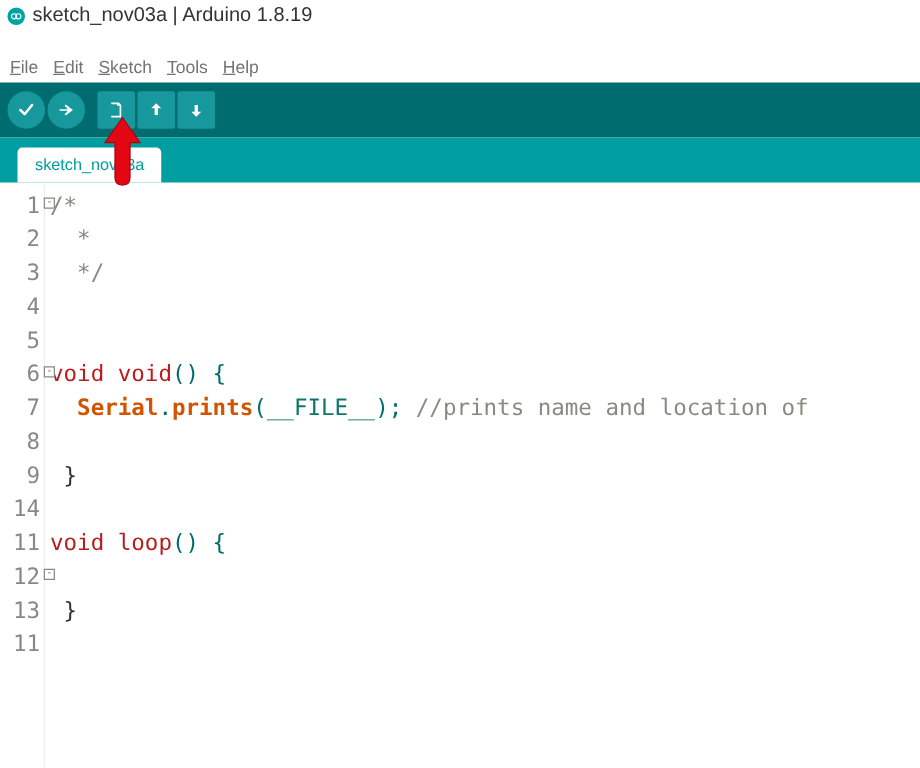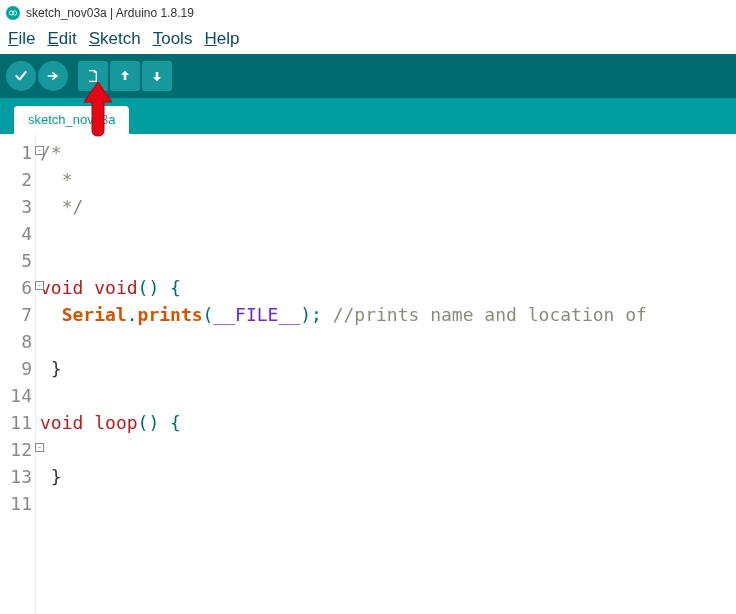--- a/index.html
+++ b/index.html
@@ -3,25 +3,25 @@
   <meta charset="utf-8">
   <style>
     * { box-sizing: border-box; margin: 0; padding: 0; }
     html, body { width: 736px; height: 614px; overflow: hidden; }
     body { font-family: "Segoe UI", Arial, sans-serif; background: #fff; color: #333; }
 
     
     .titlebar { display: flex; align-items: center; height: 26px; padding: 0 6px; background: #fff; }
     .app-icon { width: 14px; height: 14px; border-radius: 50%; background: #00a3a3; display: inline-flex; align-items: center; justify-content: center; margin-right: 6px; }
     .app-icon svg { width: 10px; height: 10px; }
-    .titlebar .title { font-size: 12px; color: #333; }
+    .titlebar .title { font-size: 16px; color: #333; }
 
     
     .menubar { display: flex; gap: 4px; padding: 2px 4px 4px; background: #fff; }
-    .menuitem { font-size: 17px; color: #0c4a6e; padding: 1px 4px; cursor: default; }
+    .menuitem { font-size: 14px; color: #737373; padding: 1px 4px; cursor: default; margin-top: 16px; }
     .menuitem .ul { text-decoration: underline; }
 
     
     .toolbar { height: 44px; background: #006c70; display: flex; align-items: center; padding: 0 6px; gap: 4px; }
     .tool-group { display: flex; align-items: center; gap: 2px; }
     .tbtn {
       width: 30px; height: 30px; border-radius: 50%;
       background: #16989d; display: inline-flex; align-items: center; justify-content: center; cursor: pointer;
     }
     .sqbtn { width: 30px; height: 30px; border-radius: 2px; background: #16989d; display: inline-flex; align-items: center; justify-content: center; cursor: pointer; }
@@ -43,21 +43,21 @@
     .gutter { flex: 0 0 36px; text-align: right; color: #888; font-size: 18px; padding-top: 5px; background: #fff; border-right: 1px solid #eee; user-select: none; }
     .gutter .ln { height: 27px; line-height: 27px; padding-right: 3px; position: relative; }
     .fold { position: absolute; right: -9px; top: 7px; width: 9px; height: 9px; border: 1px solid #888; background: #fff; font-size: 9px; line-height: 7px; text-align: center; color: #888; }
     .code { flex: 1 1 auto; padding-top: 5px; overflow: hidden; }
     .code .line { height: 27px; line-height: 27px; font-size: 18px; white-space: pre; padding-left: 4px; }
     .cm-cmt { color: #888b7f; }
     .cm-key { color: #b91c1c; }
     .cm-id  { color: #d35400; font-weight: bold; }
     .cm-par { color: #006c70; }
     .cm-num { color: #333; }
-    .cm-mac { color: #6d28d9; }
+    .cm-mac { color: #0f766e; }
     .cm-tx  { color: #333; }
   </style>
 </head>
 <body>
 
 <div class="titlebar">
   <span class="app-icon">
     <svg viewBox="0 0 24 24">
         <g fill="none" stroke="#fff" stroke-width="2">
           <circle cx="8" cy="12" r="5"></circle>

